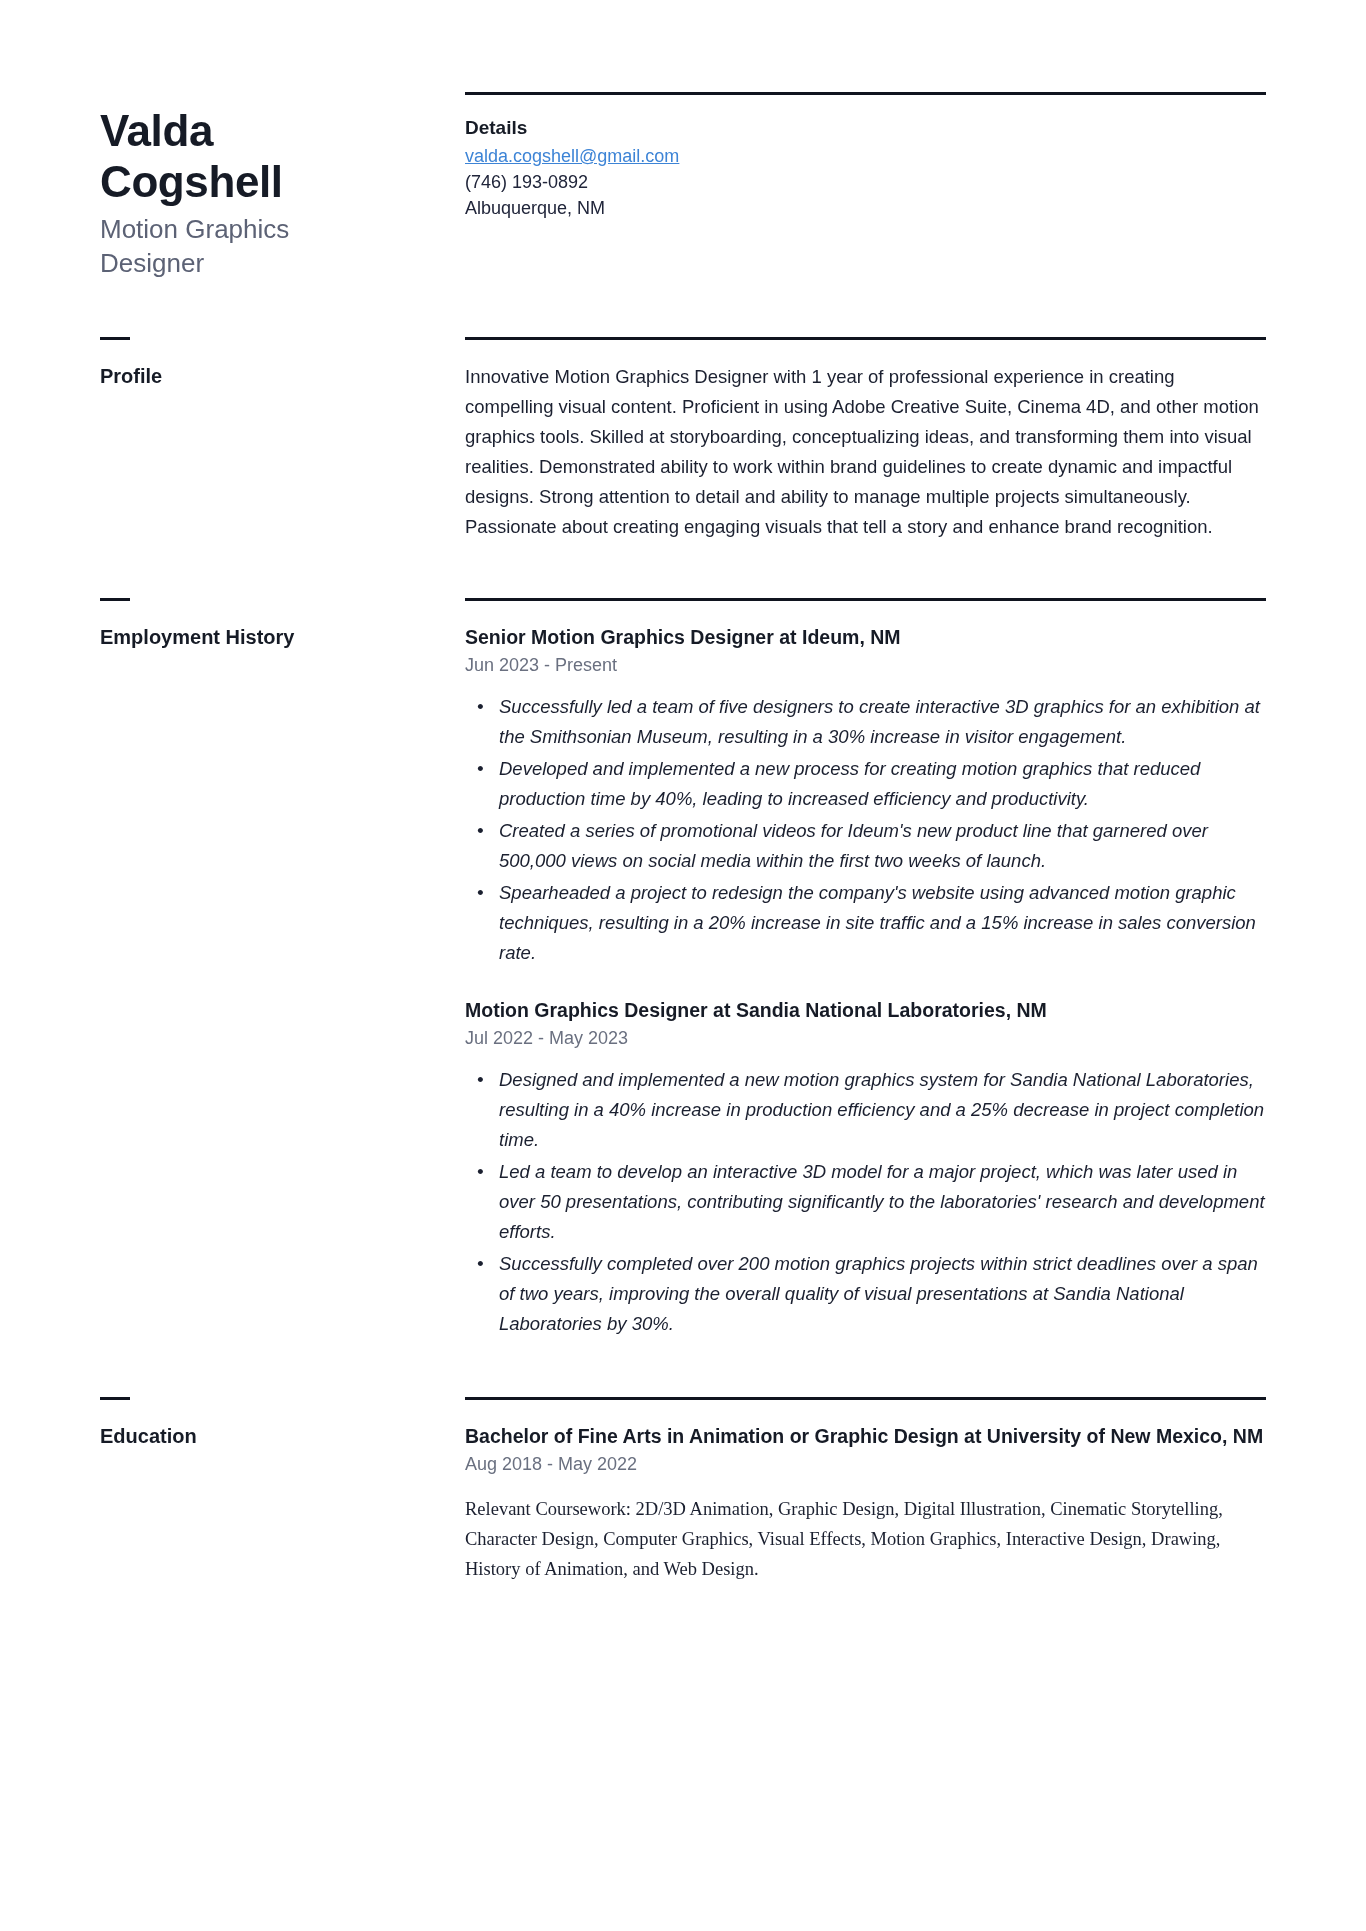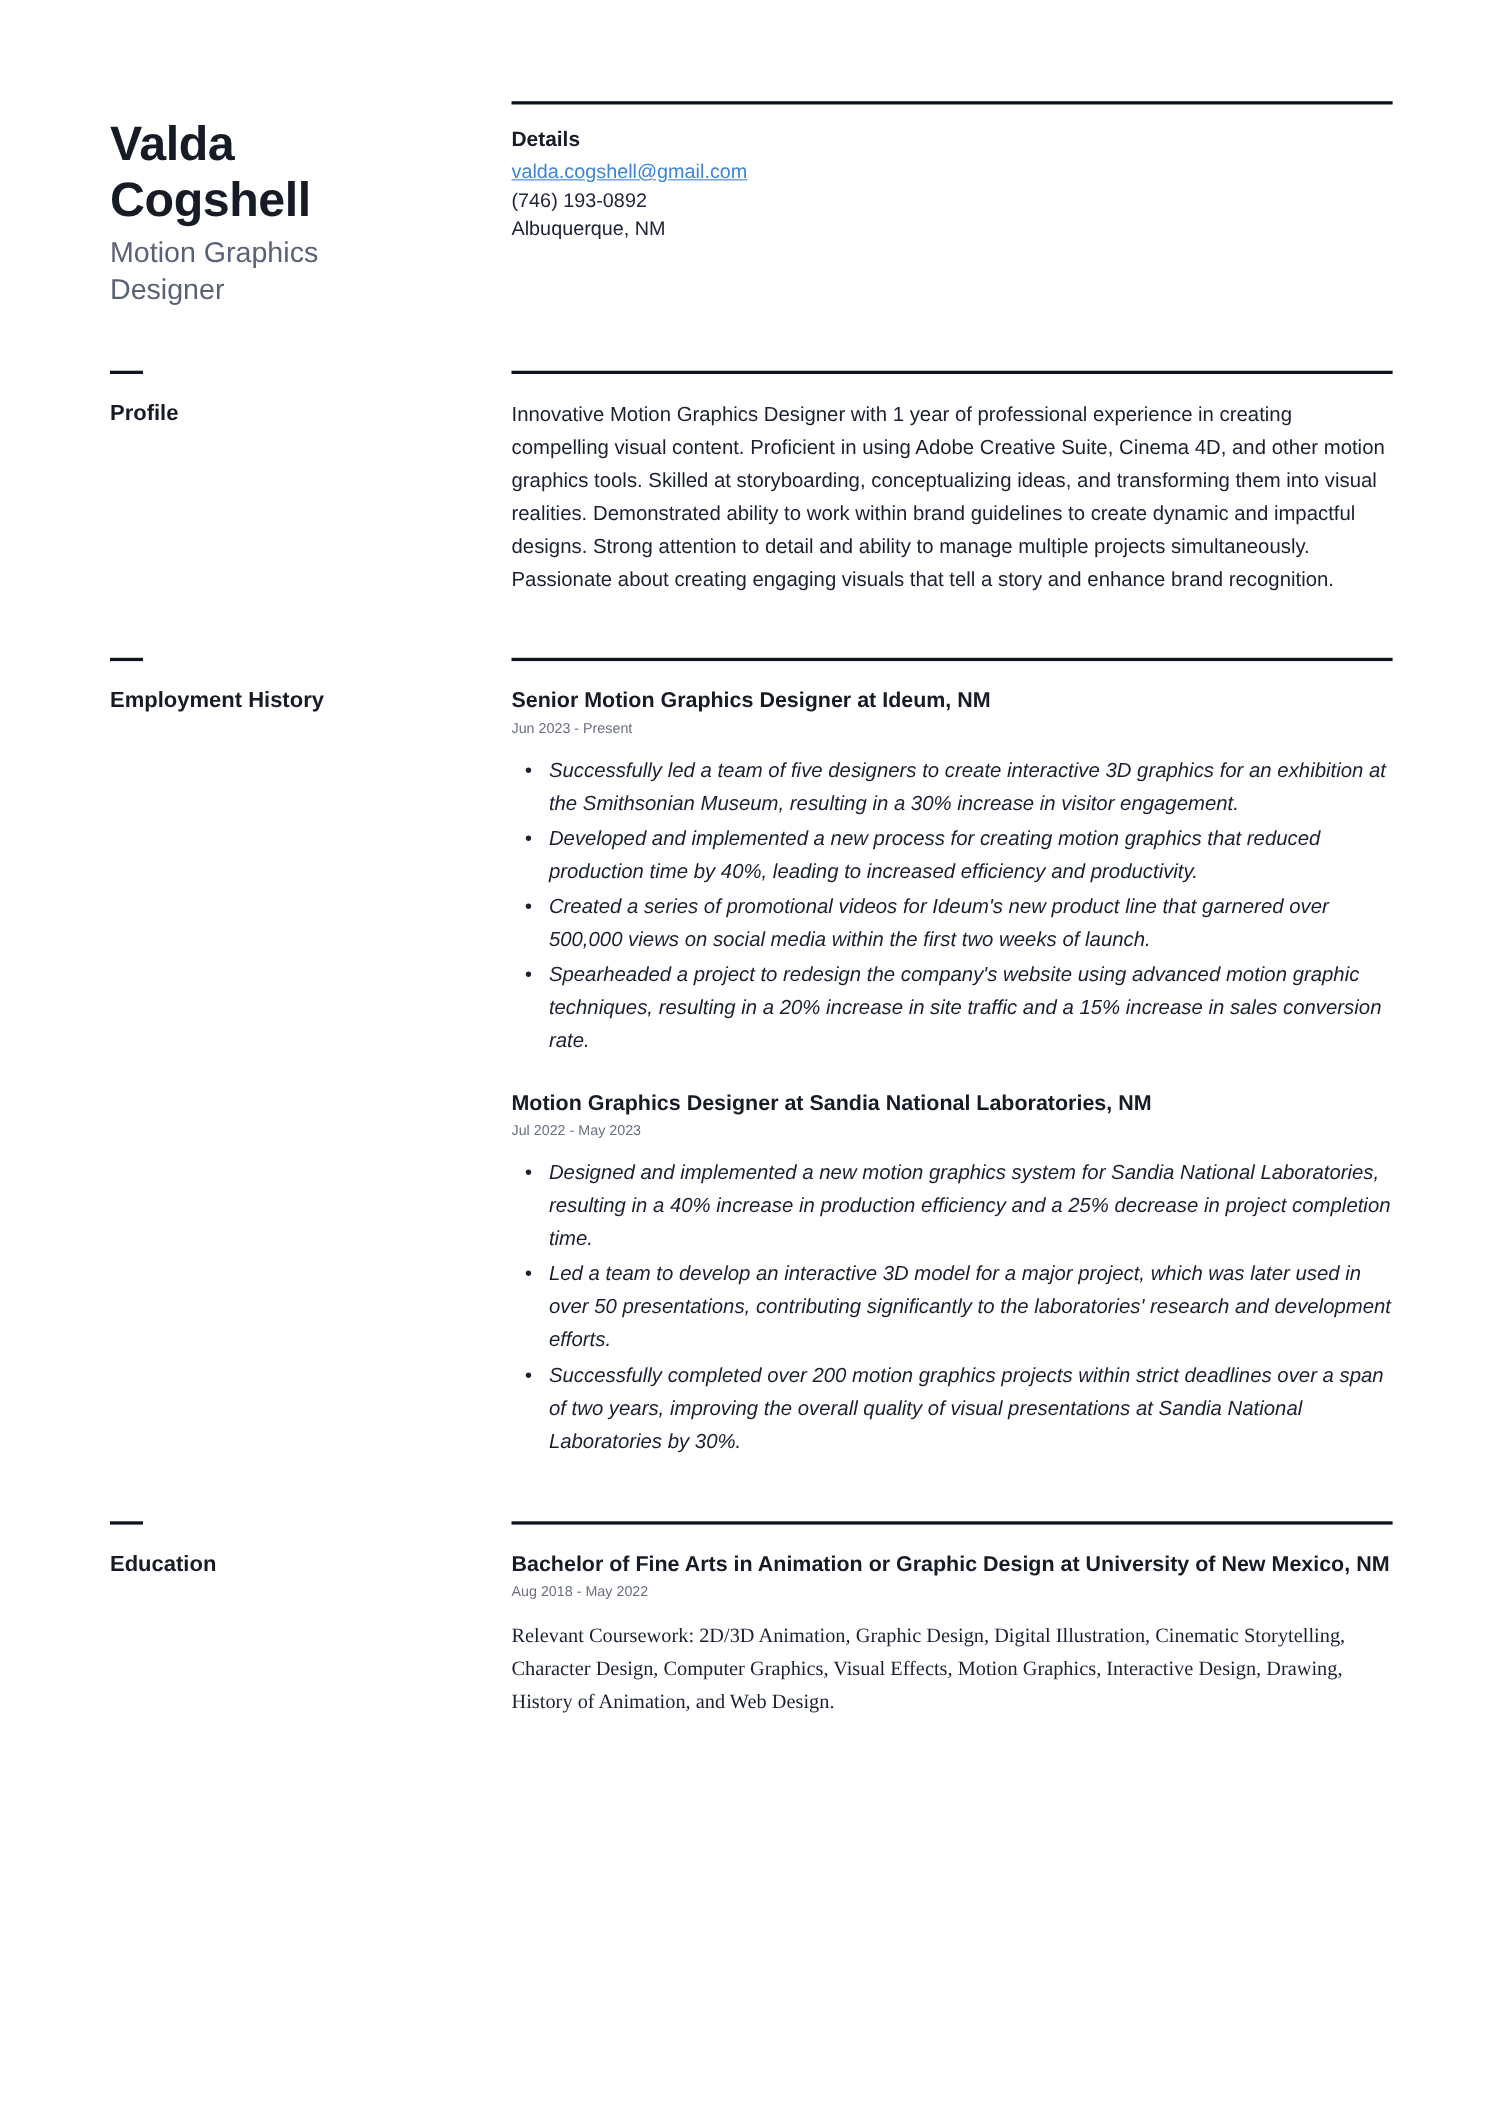--- a/index.html
+++ b/index.html
@@ -125,21 +125,21 @@
   .entry:last-child { margin-bottom: 0; }
 
   .entry-title {
     font-size: 19.5px;
     font-weight: 700;
     color: #161b26;
     line-height: 1.45;
     margin: 0;
   }
   .entry-date {
-    font-size: 13px;
+    font-size: 18px;
     color: #6a7080;
     margin: 2px 0 0 0;
     line-height: 1.4;
   }
   .entry-bullets {
     margin: 14px 0 0 0;
     padding-left: 34px;
     list-style: none;
   }
   .entry-bullets li {

